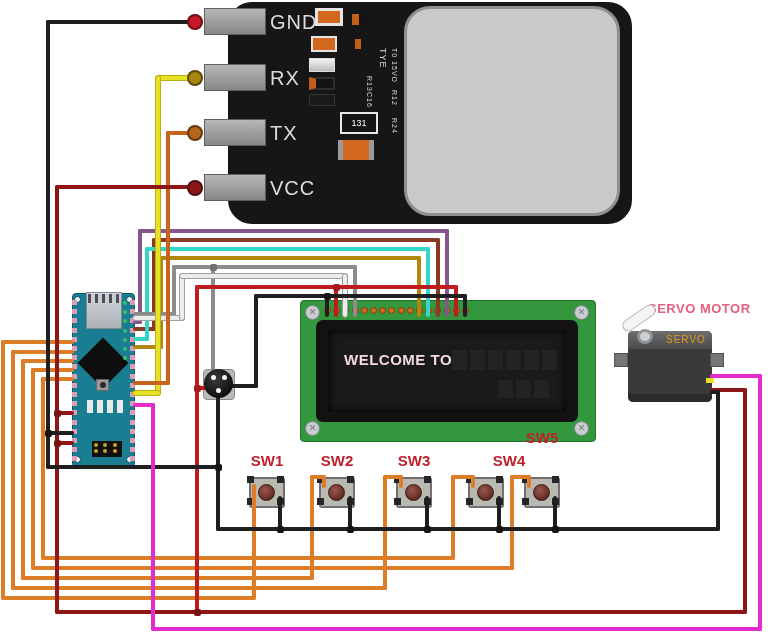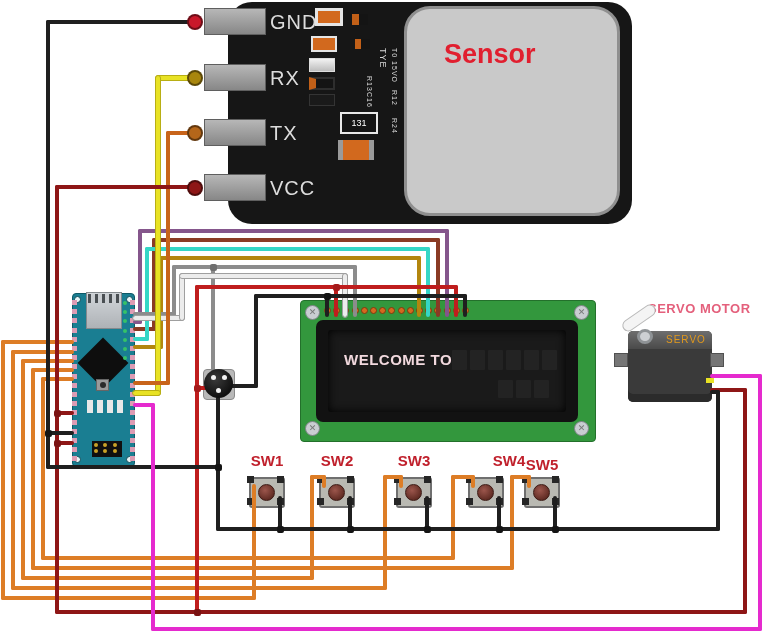--- a/index.html
+++ b/index.html
@@ -71,21 +71,20 @@
            box-sizing:border-box;z-index:3;}
 </style>
 </head>
 <body>
 
 <div class="canvas">
 
   <div class="abs fp-pcb"></div>
   <div class="abs fp-window"></div>
   <div class="abs fp-title">
-    <div>Sensor</div>
   </div>
 
   <div class="abs fp-conn" style="top:8px"></div>
   <div class="abs fp-conn" style="top:64px"></div>
   <div class="abs fp-conn" style="top:119px"></div>
   <div class="abs fp-conn" style="top:174px"></div>
   <div class="abs fp-dot" style="left: 187px; top: 14px; background: rgb(201, 24, 42);"></div>
   <div class="abs fp-dot" style="left: 187px; top: 70px; background: rgb(168, 134, 13);"></div>
   <div class="abs fp-dot" style="left: 187px; top: 125px; background: rgb(181, 102, 26);"></div>
   <div class="abs fp-dot" style="left: 187px; top: 180px; background: rgb(142, 22, 22);"></div>
@@ -252,21 +251,21 @@
       <div class="sw-pin" style="left: 394px; top: 498px;"></div>
       <div class="sw-pin" style="left: 424px; top: 498px;"></div>
       <div class="sw-cap" style="left: 405px; top: 484px;"></div>
       <div class="sw-label" style="left: 484px; top: 452px;">SW4</div>
       <div class="sw-body" style="left: 468px; top: 477px;"></div>
       <div class="sw-pin" style="left: 466px; top: 476px;"></div>
       <div class="sw-pin" style="left: 496px; top: 476px;"></div>
       <div class="sw-pin" style="left: 466px; top: 498px;"></div>
       <div class="sw-pin" style="left: 496px; top: 498px;"></div>
       <div class="sw-cap" style="left: 477px; top: 484px;"></div>
-      <div class="sw-label" style="left: 517px; top: 456px;">SW5</div>
+      <div class="sw-label" style="left: 517px; top: 429px;">SW5</div>
       <div class="sw-body" style="left: 524px; top: 477px;"></div>
       <div class="sw-pin" style="left: 522px; top: 476px;"></div>
       <div class="sw-pin" style="left: 552px; top: 476px;"></div>
       <div class="sw-pin" style="left: 522px; top: 498px;"></div>
       <div class="sw-pin" style="left: 552px; top: 498px;"></div>
       <div class="sw-cap" style="left: 533px; top: 484px;"></div>
       <div class="wire" style="background: rgb(133, 86, 140); left: 133px; top: 320px; width: 9px; height: 4px;"></div>
       <div class="wire" style="background: rgb(133, 86, 140); left: 138px; top: 229px; width: 4px; height: 95px;"></div>
       <div class="wire" style="background: rgb(133, 86, 140); left: 138px; top: 229px; width: 311px; height: 4px;"></div>
       <div class="wire" style="background: rgb(133, 86, 140); left: 445px; top: 229px; width: 4px; height: 88px;"></div>

